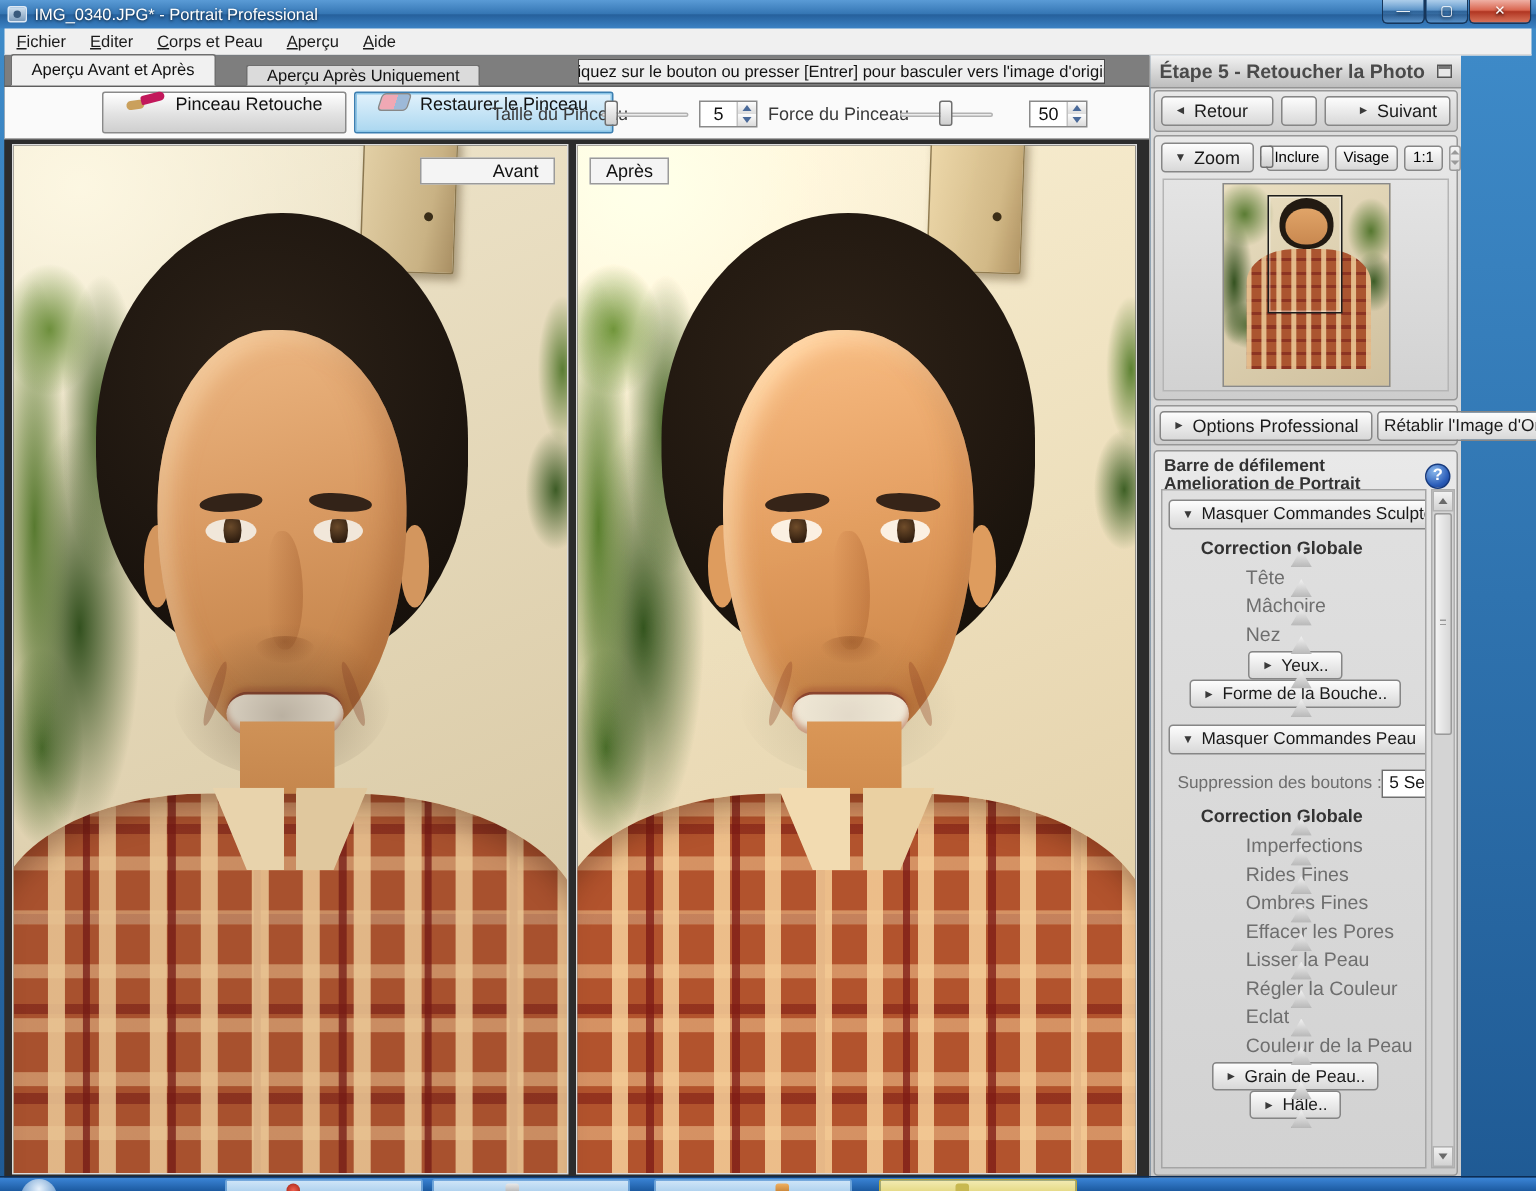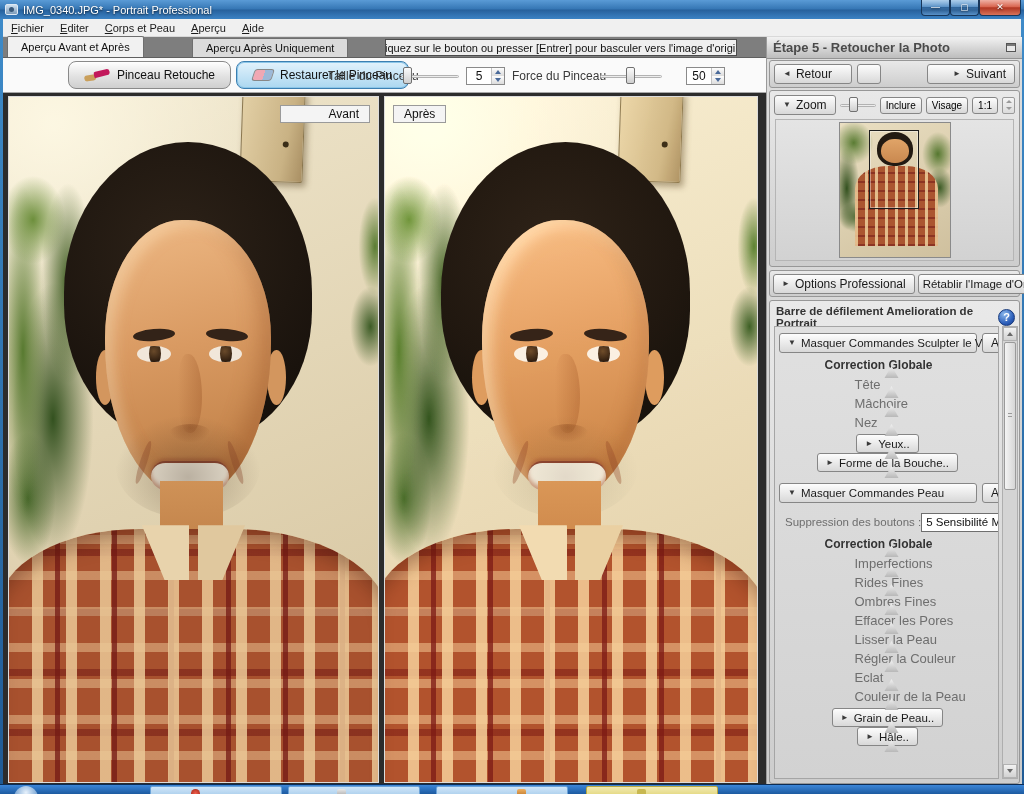--- a/index.html
+++ b/index.html
@@ -21,27 +21,27 @@
   .menubar{position:absolute;left:3px;right:3px;top:19px;height:18px;background:#f0f0f0;border-bottom:1px solid #d9d9d9;
     display:flex;align-items:center;font-size:11px;color:#1a1a1a;}
   .menu-item{padding:2px 8px;}
 
   
   .leftarea{position:absolute;left:3px;top:37px;width:763px;bottom:8px;background:#2c2c2c;}
   .tabstrip{position:absolute;left:0;right:0;top:0;height:21px;background:#7e7e7e;border-bottom:1px solid #5f5f5f;}
   .tab{position:absolute;bottom:0;display:flex;align-items:center;padding:0 13px;font-size:11px;color:#111;
     border:1px solid #6f6f6f;border-bottom:none;border-radius:2px 2px 0 0;white-space:nowrap;}
   .tab.active{left:4px;height:21px;background:#f1f1f1;z-index:2;}
-  .tab.inactive{left:161px;height:19px;background:#dbdbdb;margin-left:28px;}
+  .tab.inactive{left:161px;height:14px;background:#dbdbdb;}
   .hintbox{position:absolute;left:382px;top:2px;width:352px;height:17px;background:#efefef;border:1px solid #4a4a4a;
     display:flex;align-items:center;justify-content:center;font-size:11px;color:#111;white-space:nowrap;overflow:hidden;}
 
   .toolbar{position:absolute;left:0;right:0;top:21px;height:35px;background:#fafafa;border-bottom:1px solid #a8a8a8;font-size:12px;color:#333;}
-  .tbtn{position:absolute;top:3px;height:28px;border:1px solid #8a8a8a;border-radius:8px;
-    background:linear-gradient(#ffffff,#e2e2e2 55%,#cfcfcf);display:flex;align-items:center;justify-content:center;gap:7px;font-size:12px;color:#111;}
+  .tbtn{position:absolute;top:3px;height:28px;border:1px solid #8a8a8a;border-radius:2px;
+    background:linear-gradient(#ffffff,#e2e2e2 55%,#cfcfcf);display:flex;align-items:flex-start;justify-content:center;gap:7px;font-size:12px;color:#111;}
   .tbtn.selected{background:linear-gradient(#e2f2fc,#abd7f0);border-color:#3c7fb1;box-shadow:0 0 0 1px #8cc6e8 inset;}
   .icon-brush{width:26px;height:11px;position:relative;transform:rotate(-8deg);}
   .icon-brush::before{content:"";position:absolute;left:0;top:4px;width:12px;height:6px;background:#caa05c;border-radius:3px;}
   .icon-brush::after{content:"";position:absolute;left:10px;top:1px;width:16px;height:6px;background:linear-gradient(#d univers,#a) ;background:#c2185b;border-radius:4px 6px 6px 2px;transform:rotate(-6deg);}
   .icon-eraser{width:20px;height:12px;transform:skewX(-18deg);border:1px solid #888;border-radius:3px;
     background:linear-gradient(90deg,#f0a8b4 55%,#9db9d8 55%);}
   .tlabel{position:absolute;top:11px;font-size:12px;color:#3a3a3a;white-space:nowrap;}
   .hslider{position:absolute;top:12px;height:12px;}
   .hgroove{position:absolute;left:0;right:0;top:5px;height:3px;background:#ececec;border:1px solid #b2b2b2;border-radius:2px;}
   .hthumb{position:absolute;top:-3px;width:9px;height:17px;background:linear-gradient(#fbfbfb,#cfcfcf);border:1px solid #707070;border-radius:2px;}
@@ -111,21 +111,21 @@
       repeating-linear-gradient(90deg,rgba(235,200,150,.85) 0 11px,rgba(0,0,0,0) 11px 34px),
       repeating-linear-gradient(90deg,rgba(115,25,20,.75) 0 5px,rgba(0,0,0,0) 5px 57px),
       repeating-linear-gradient(0deg,rgba(235,200,150,.5) 0 9px,rgba(0,0,0,0) 9px 36px),
       repeating-linear-gradient(0deg,rgba(115,25,20,.55) 0 7px,rgba(0,0,0,0) 7px 60px);
     box-shadow:inset 0 10px 18px rgba(60,20,10,.35);}
   .p-collar{left:36%;top:62.5%;width:28%;height:8%;
     background:linear-gradient(90deg,#e8d3ac 46%,rgba(0,0,0,0) 46% 54%,#e0c89e 54%);
     clip-path:polygon(0 0,46% 0,50% 85%,54% 0,100% 0,78% 100%,22% 100%);}
 
   
-  .panel{position:absolute;left:766px;top:37px;width:256px;bottom:8px;background:linear-gradient(#dedede,#cccccc);
+  .panel{position:absolute;left:766px;top:37px;width:208px;bottom:8px;background:linear-gradient(#dedede,#cccccc);
     font-size:11px;color:#333;border-left:1px solid #9a9a9a;}
   .ptitle{height:22px;background:linear-gradient(#f2f2f2,#bdbdbd);border-bottom:1px solid #949494;
     display:flex;align-items:center;padding:0 6px;font-weight:bold;font-size:13px;color:#4a4a4a;}
   .dockicon{margin-left:auto;width:10px;height:9px;border:1px solid #555;background:#e8e8e8;position:relative;}
   .dockicon::after{content:"";position:absolute;left:0;right:0;top:0;height:2px;background:#777;}
   .groupbox{position:absolute;left:2px;right:2px;border:1px solid #979797;border-radius:3px;
     background:linear-gradient(#e9e9e9,#cdcdcd);}
   .pbtn{height:20px;border:1px solid #868686;border-radius:3px;background:linear-gradient(#fdfdfd,#d8d8d8);
     font-size:12px;color:#1a1a1a;display:inline-flex;align-items:center;gap:5px;padding:0 8px;white-space:nowrap;}
   .arr{font-size:8px;color:#3a3a3a;line-height:1;}

